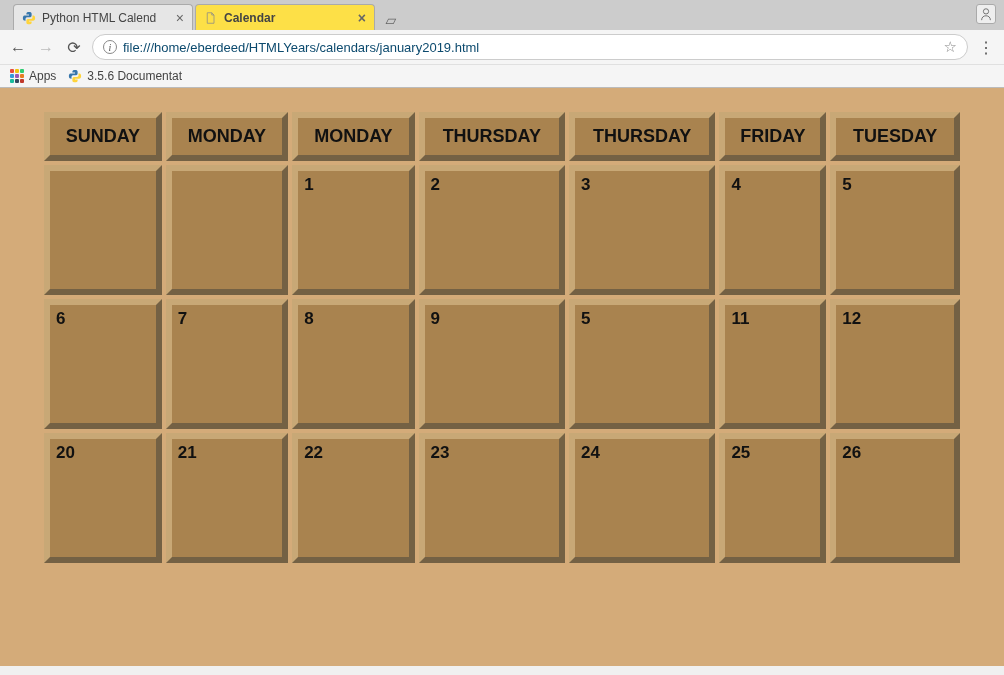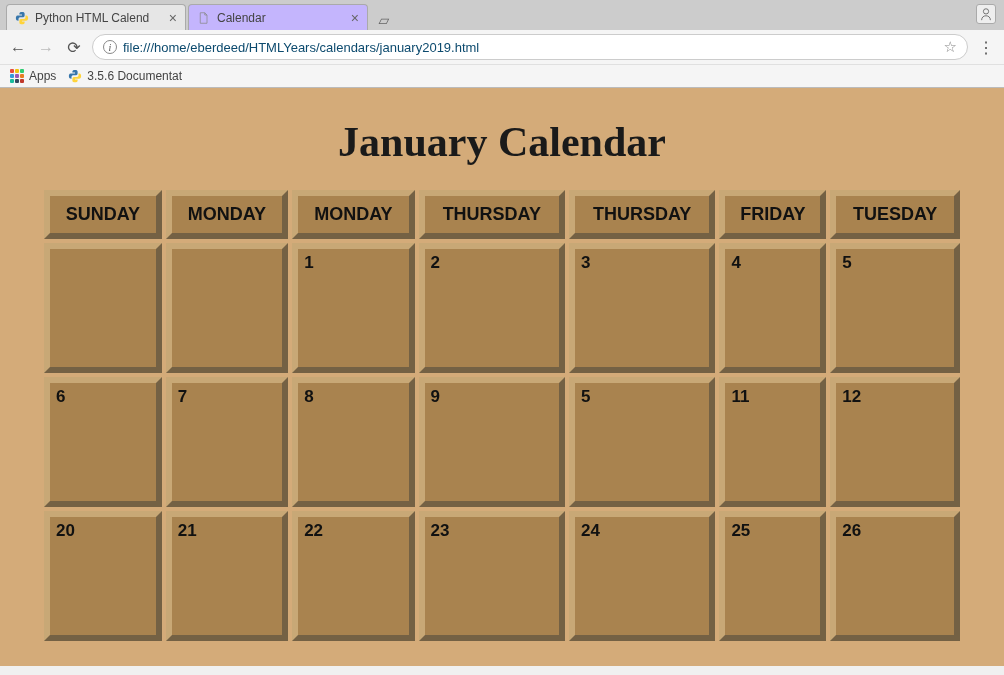--- a/index.html
+++ b/index.html
@@ -11,41 +11,41 @@
       overflow: hidden;
     }
     .browser-chrome {
       background: #ddd;
       border-bottom: 1px solid #bbb;
     }
     .tab-bar {
       display: flex;
       align-items: flex-end;
       height: 30px;
-      padding-left: 6px;
+      padding-left: 13px;
       background: #ccc;
       position: relative;
     }
     .tab {
       display: flex;
       align-items: center;
       gap: 6px;
       height: 26px;
       padding: 0 8px;
       background: #e6e6e6;
       border: 1px solid #aaa;
       border-bottom: none;
       border-radius: 4px 4px 0 0;
       margin-right: 2px;
       font-size: 12px;
       color: #444;
       min-width: 180px;
       max-width: 190px;
     }
-    .tab.active { background: #c4b5fd; }
+    .tab.active { background: #fde047; font-weight: bold; }
     .tab-icon { width:14px; height:14px; display:inline-flex; align-items:center; justify-content:center; }
     .tab-title { flex:1; white-space:nowrap; overflow:hidden; text-overflow:ellipsis; }
     .tab-close { color:#666; font-size:14px; cursor:pointer; line-height:1; }
     .new-tab { width:20px; height:20px; display:flex; align-items:center; justify-content:center; color:#666; margin-left:4px; cursor:pointer; font-size:14px; }
     .user-icon { position:absolute; right:8px; top:4px; width:20px; height:20px; border:1px solid #aaa; border-radius:3px; display:flex; align-items:center; justify-content:center; color:#555; font-size:14px; background:#eee; }
     .nav-bar {
       display:flex;
       align-items:center;
       gap:8px;
       padding: 4px 8px;
@@ -200,21 +200,20 @@
             <path fill="#ffd43b" d="M9 15c2 0 2-2 2-2v-1H8v-1h5s2 0 2-3-2-3-2-3h-1v2s0 2-2 2H7s-2 0-2 2v2s0 2 2 2h2z"></path>
           </svg>
       </span>
       <span>3.5.6 Documentat</span>
     </div>
   </div>
 </div>
 
 <div class="viewport">
   <div class="page">
-    <h1 class="cal-title">January Calendar</h1>
     <table class="cal">
       <thead>
         <tr>
           <th>SUNDAY</th>
           <th>MONDAY</th>
           <th>MONDAY</th>
           <th>THURSDAY</th>
           <th>THURSDAY</th>
           <th>FRIDAY</th>
           <th>TUESDAY</th>

